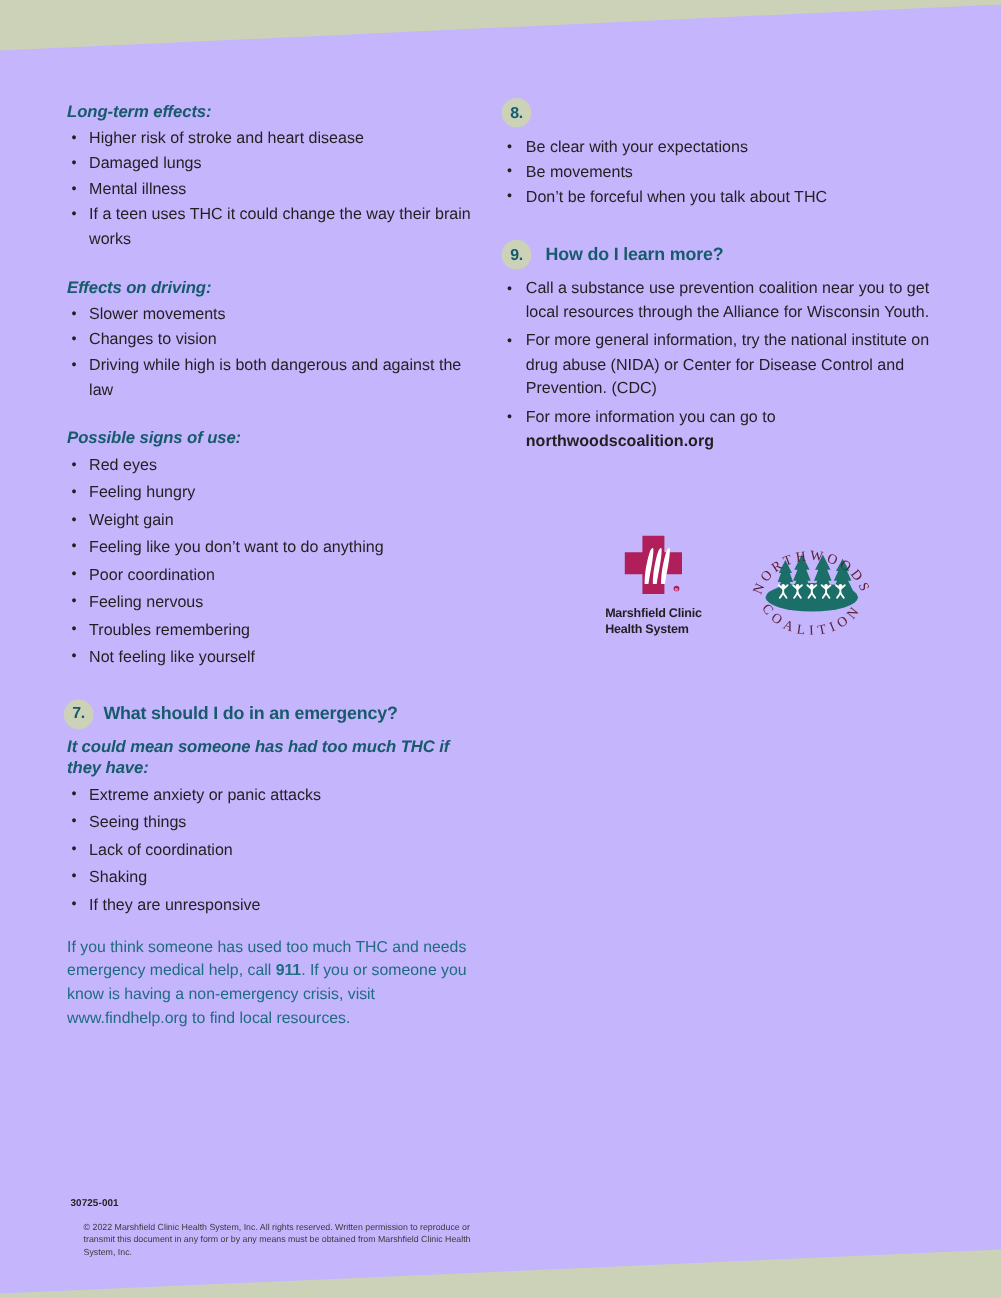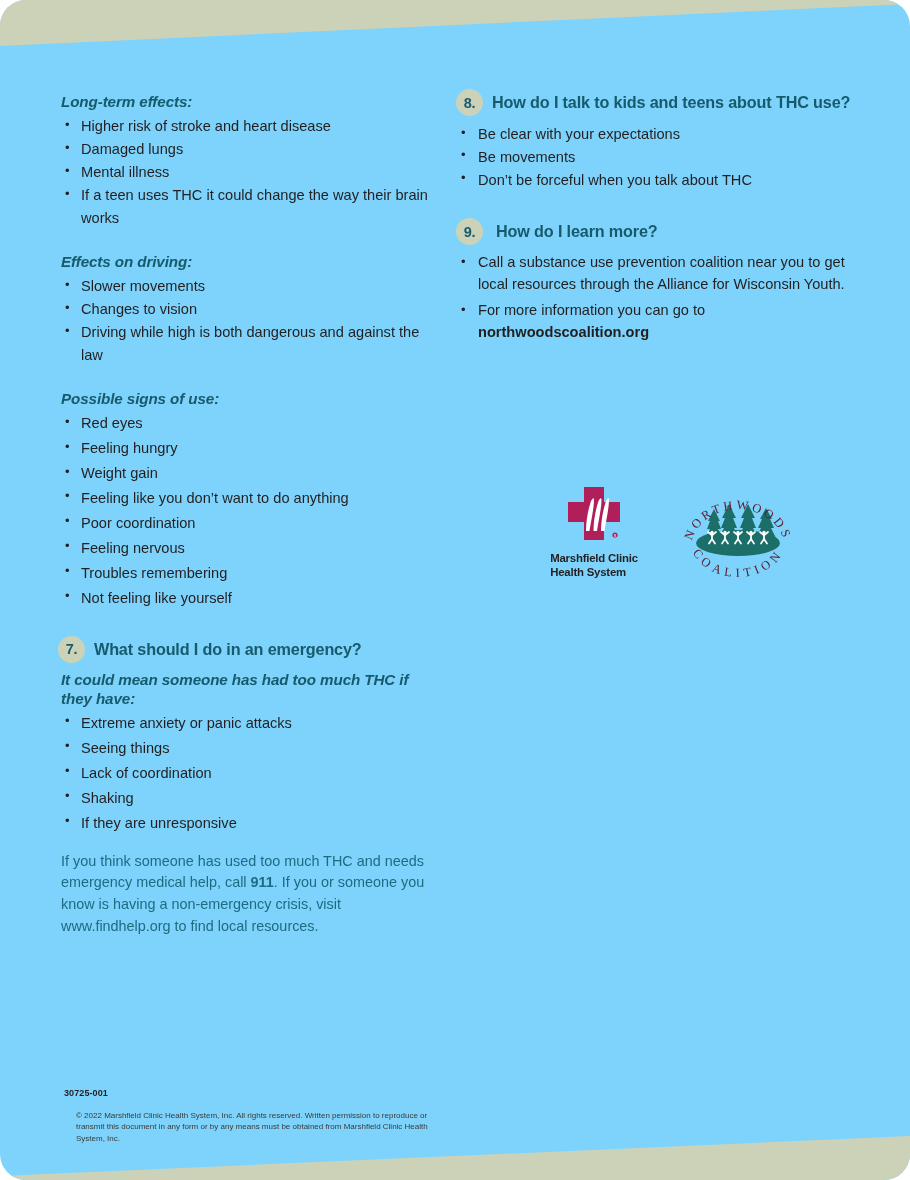--- a/index.html
+++ b/index.html
@@ -4,24 +4,23 @@
 <style>
   html, body {
     margin: 0;
     padding: 0;
     background: #ffffff;
   }
   .page {
     position: relative;
     width: 910px;
     height: 1180px;
-    background: #7dd3fc;
+    background: #c4b5fd;
     overflow: hidden;
     font-family: "Liberation Sans", sans-serif;
-    border-radius: 26px;
   }
 
   
   .banner-top {
     position: absolute;
     top: 0; left: 0;
     width: 910px;
     height: 60px;
     pointer-events: none;
   }
@@ -256,38 +255,38 @@
       <p class="teal-para"><span>If you think someone has used too much THC and needs emergency medical help, call </span><b>911</b><span>. If you or someone you know is having a non-emergency crisis, visit www.findhelp.org to find local resources.</span></p>
     </div>
 
   </div>
 
   <div class="col-right">
 
     <div>
       <div class="qhead">
         <div class="qbadge">8.</div>
-        <div class="qtitle">How do I talk to kids and teens about THC use?</div>
       </div>
       <ul class="bullets rightcol">
         <li>Be clear with your expectations</li>
         <li>Be movements</li>
         <li>Don’t be forceful when you talk about THC</li>
       </ul>
     </div>
 
     <div class="gap-xl"></div>
 
     <div>
       <div class="qhead indent">
         <div class="qbadge">9.</div>
         <div class="qtitle">How do I learn more?</div>
       </div>
       <ul class="bullets rightcol spread">
         <li>Call a substance use prevention coalition near you to get local resources through the Alliance for Wisconsin Youth.</li>
+        <li>For more general information, try the national institute on drug abuse (NIDA) or Center for Disease Control and Prevention. (CDC)</li>
         <li><span>For more information you can go to </span><br><b>northwoodscoalition.org</b></li>
       </ul>
     </div>
 
   </div>
 
   <div class="logos">
 
     <div class="logo-mc">
       <svg width="72" height="62" viewBox="0 0 72 62">

